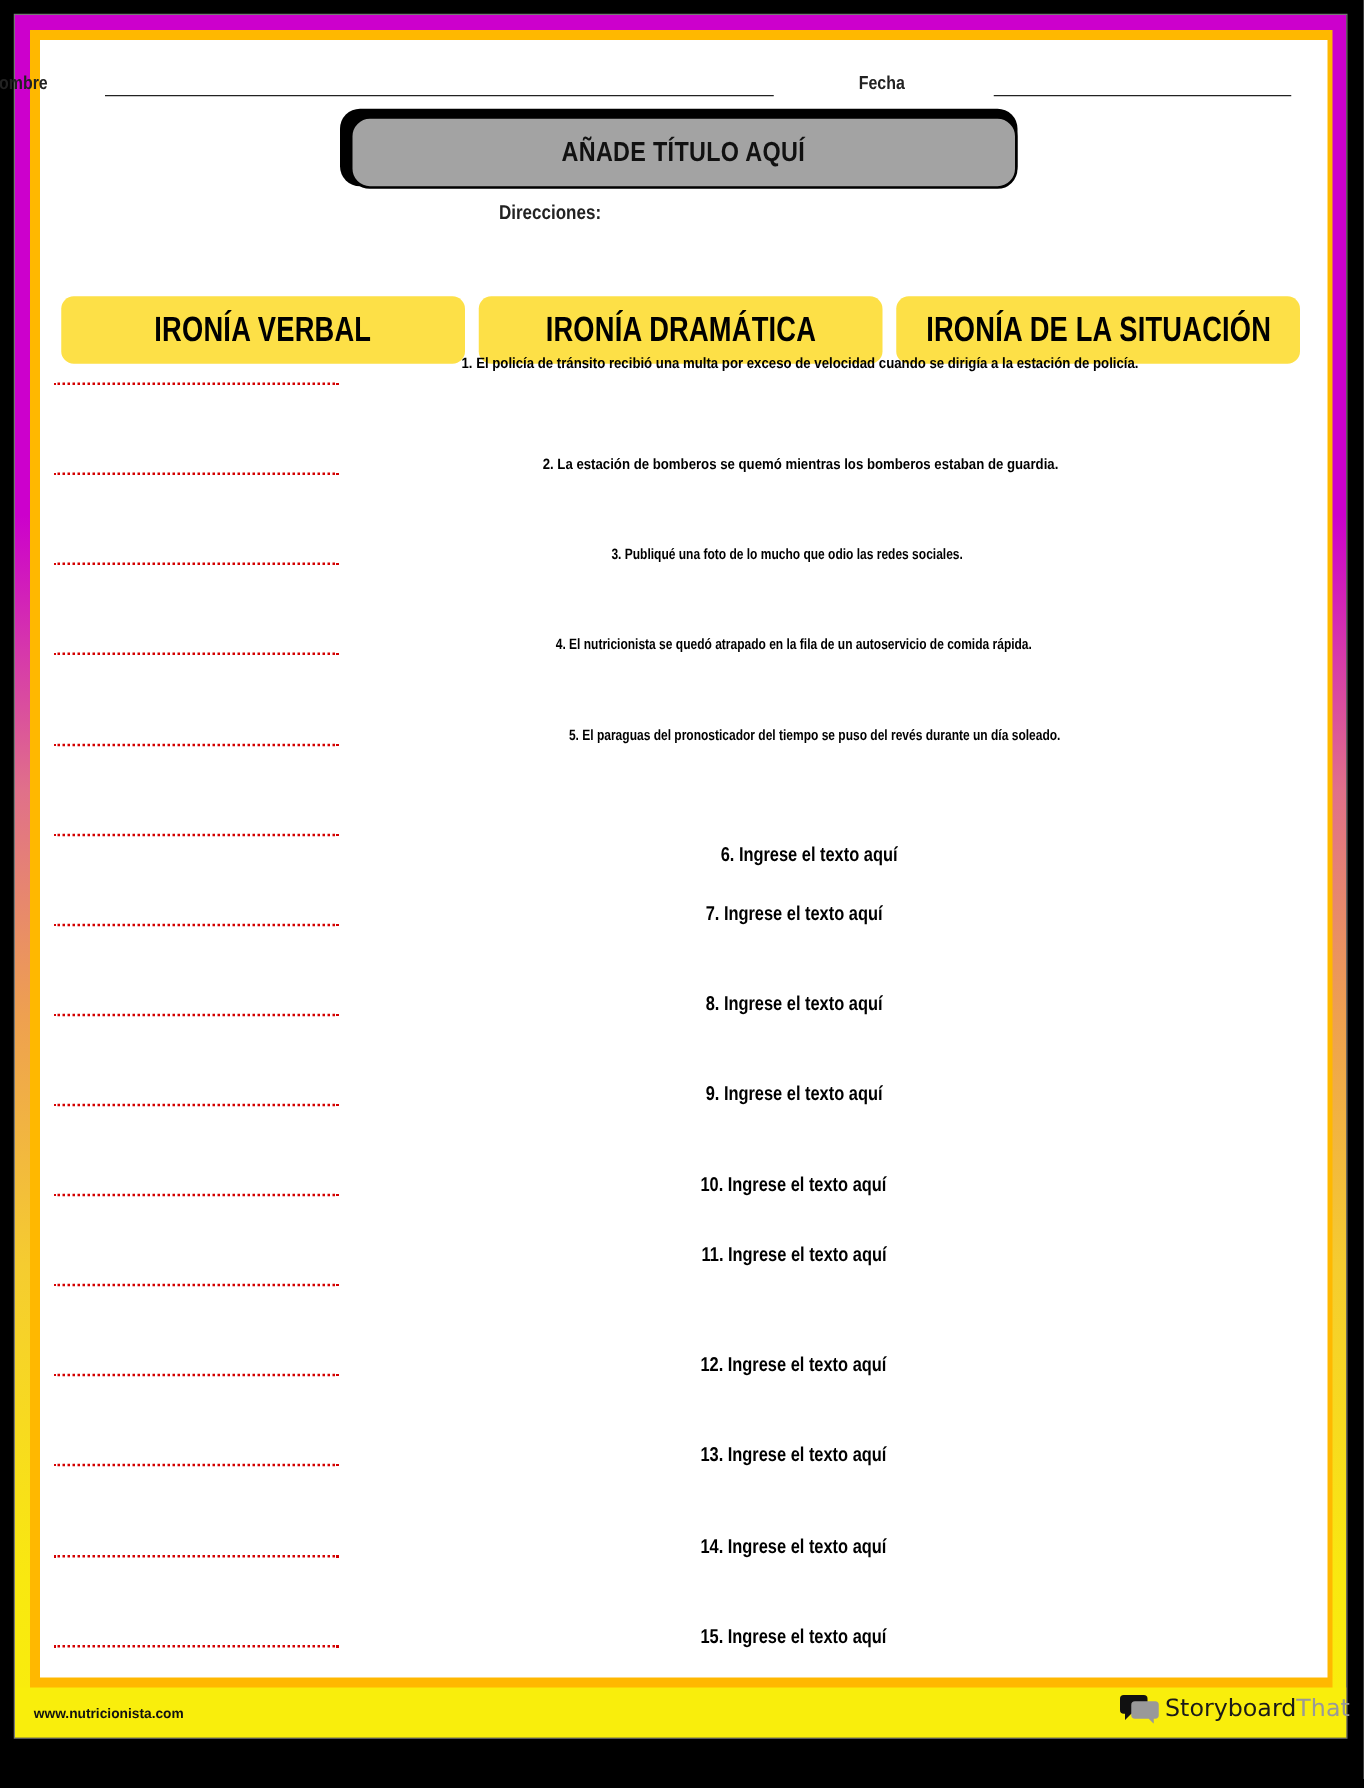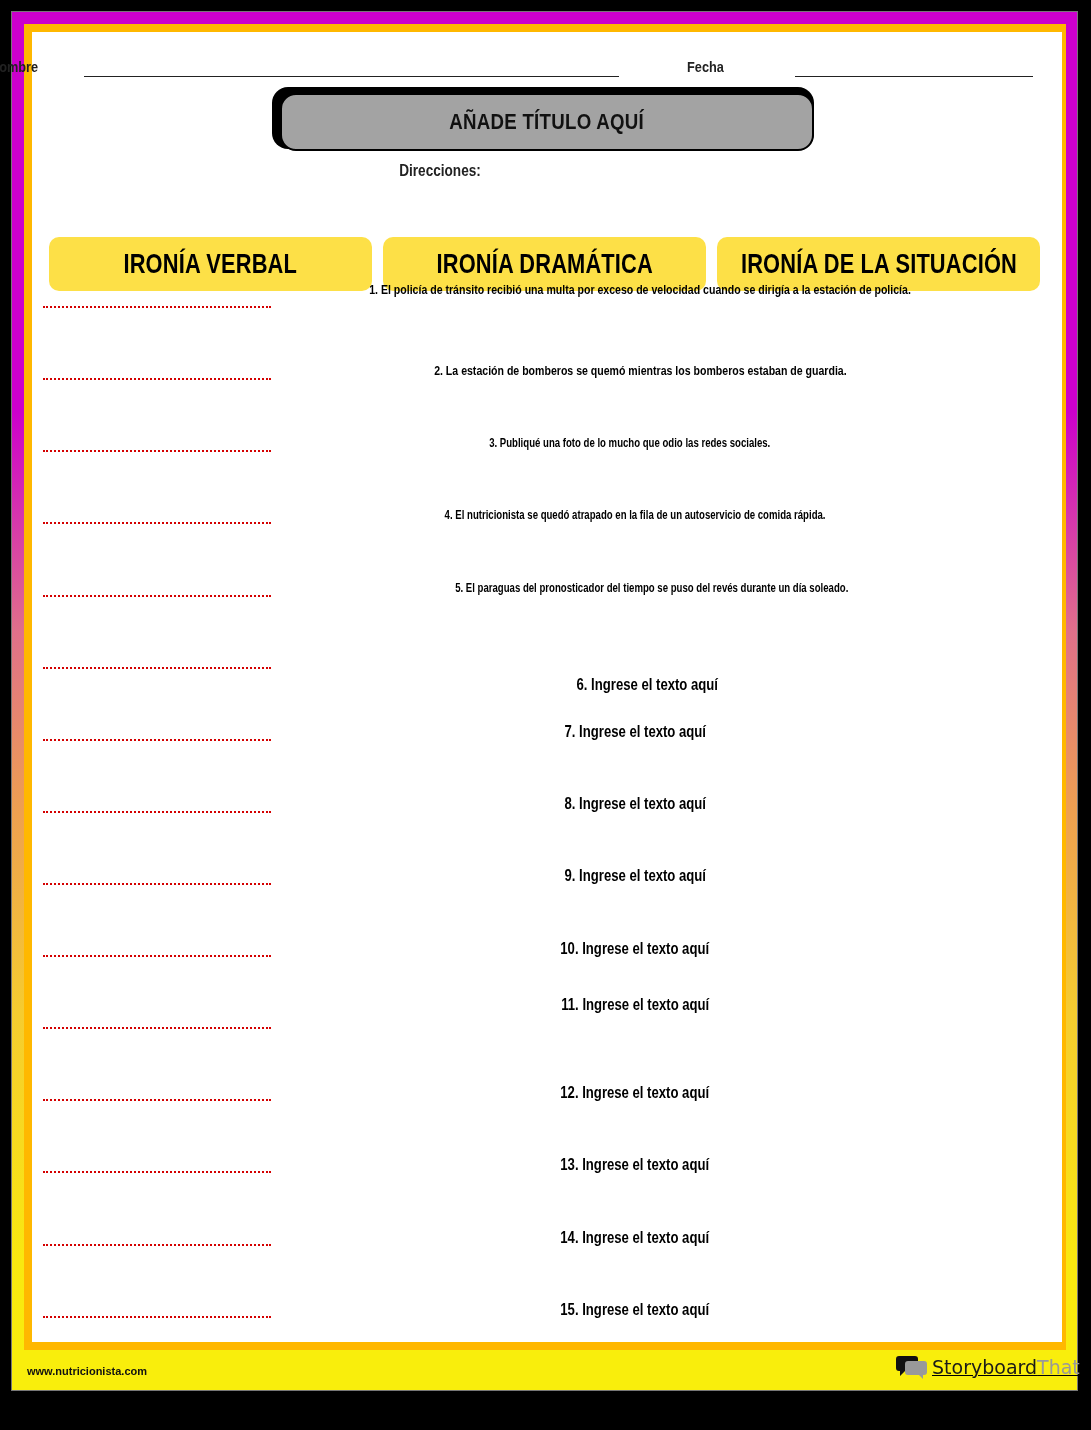--- a/index.html
+++ b/index.html
@@ -34,21 +34,21 @@
   .cat span { font-weight:bold; font-size:28px; color:#000; transform:scaleX(0.78); white-space:nowrap; letter-spacing:0.2px; }
 
   .row-line { position:absolute; left:43px; width:228px; height:0; border-top:2px dotted #d40000; }
   .row-text { position:absolute; left:285px; width:710px; text-align:center; font-weight:bold; color:#000; }
   .row-text span { display:inline-block; transform:scaleX(0.88); }
   .row-text.long { font-size:12px; line-height:20px; }
   .row-text.short { font-size:16px; line-height:18px; }
   .row-text.short span { transform:scaleX(0.82); }
 
   .url { position:absolute; left:27px; top:1365px; font-weight:bold; font-size:11px; color:#111; }
-  .brand { position:absolute; left:896px; top:1355px; display:flex; align-items:center; gap:4px;text-decoration:underline; }
+  .brand { position:absolute; left:896px; top:1355px; display:flex; align-items:center; gap:4px; }
   .brand-story { font-size:19px; color:#1a1a1a; font-family:"DejaVu Sans", sans-serif; }
   .brand-that { font-size:19px; color:#999; font-family:"DejaVu Sans", sans-serif; }
 </style>
 </head>
 <body>
 
 <div class="frame"></div>
 <div class="footer-band"></div>
 <div class="orange"></div>
 <div class="sheet"></div>

